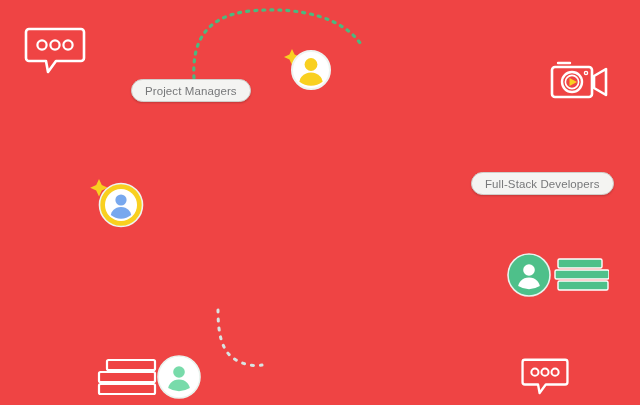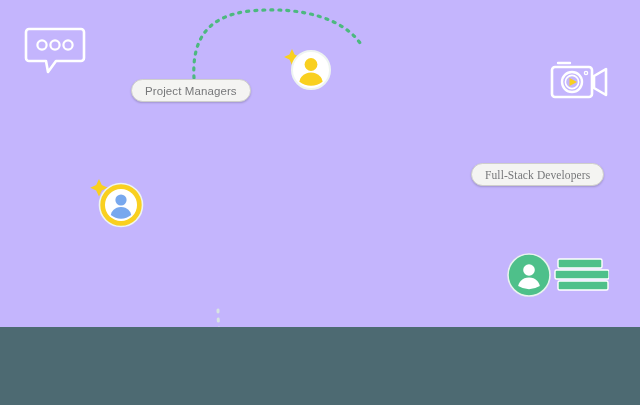--- a/index.html
+++ b/index.html
@@ -6,22 +6,22 @@
     margin: 0;
     padding: 0;
     background: #4d6a72;
   }
   body {
     font-family: "Liberation Sans", sans-serif;
   }
   #canvas {
     position: relative;
     width: 640px;
-    height: 327px;
-    background: #c4b5fd;
+    height: 405px;
+    background: #ef4444;
     overflow: hidden;
   }
   .node {
     position: absolute;
   }
 
   
   .pill {
     position: absolute;
     display: flex;
@@ -62,21 +62,21 @@
 
     <path d="M 194 78 C 192 42, 205 16, 250 11 C 300 6, 345 18, 362 46" fill="none" stroke="#4cb97f" stroke-width="3.2" stroke-linecap="round" stroke-dasharray="2 6"></path>
 
     <path d="M 218 310 C 218 335, 222 352, 236 360 C 246 366, 256 366, 262 365" fill="none" stroke="#d8e4e2" stroke-width="3" stroke-linecap="round" stroke-dasharray="2 7"></path>
   </svg>
 
   <div class="pill" style="left:131px; top:79px;">
     <span>Project Managers</span>
   </div>
 
-  <div class="pill" style="left:471px; top:163px;font-family:Liberation Serif, serif;">
+  <div class="pill" style="left:471px; top:172px;">
     <span>Full-Stack Developers</span>
   </div>
 
   <div class="node" style="left:24px; top:25px;">
     <svg width="62" height="50" viewBox="0 0 62 50" xmlns="http://www.w3.org/2000/svg">
       <path d="M5 4 H57 A3 3 0 0 1 60 7 V33 A3 3 0 0 1 57 36 H32
                L24 47 L22 36 H5 A3 3 0 0 1 2 33 V7 A3 3 0 0 1 5 4 Z" fill="none" stroke="#ffffff" stroke-width="2.6" stroke-linejoin="round"></path>
       <circle cx="18" cy="20" r="4.6" fill="none" stroke="#ffffff" stroke-width="2.2"></circle>
       <circle cx="31" cy="20" r="4.6" fill="none" stroke="#ffffff" stroke-width="2.2"></circle>
       <circle cx="44" cy="20" r="4.6" fill="none" stroke="#ffffff" stroke-width="2.2"></circle>

